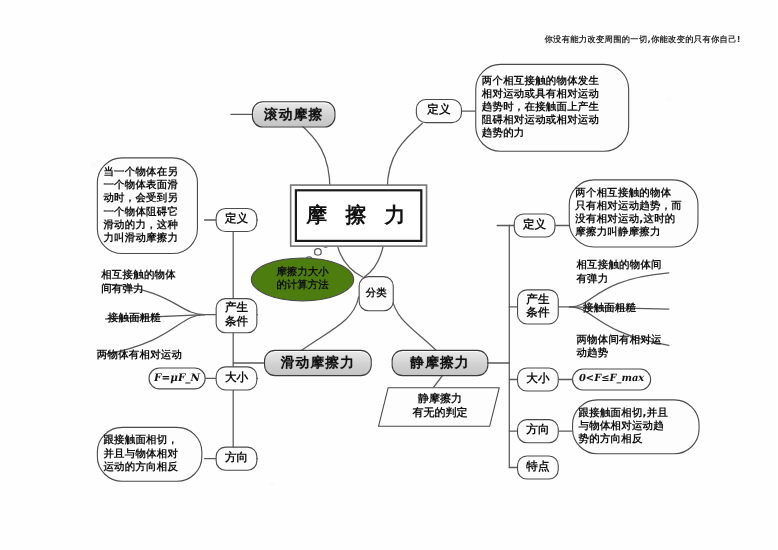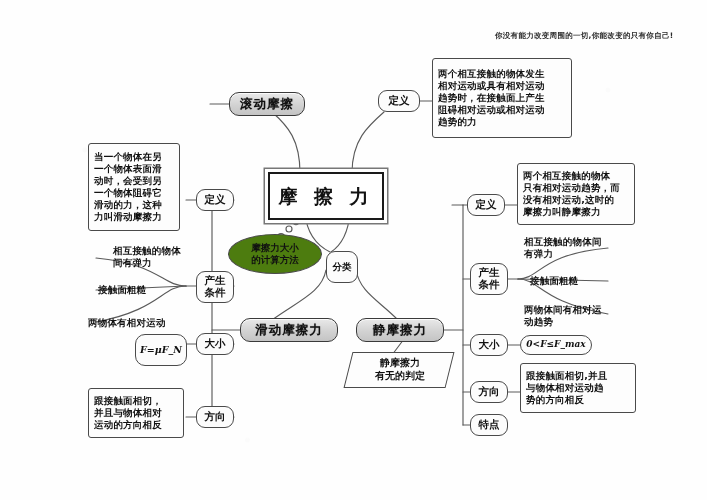--- a/index.html
+++ b/index.html
@@ -41,21 +41,21 @@
     align-items: center;
     justify-content: center;
     text-align: center;
     color: #111;
     line-height: 1.28;
     white-space: pre-line;
   }
   
   .bubble {
     border: 1.3px solid #4a4a4a;
-    border-radius: 3px;
+    border-radius: 23px;
     background: #fdfdfd;
     font-size: 9.5px;
     padding: 14px 5px;
     text-align: left;
     justify-content: flex-start;
     font-weight: 700;
     letter-spacing: .2px;
   }
   .pill {
     border: 1.3px solid #4a4a4a;
@@ -215,27 +215,27 @@
   <div class="node pill" style="left:196px; top:189px; width:38px; height:22px;">定义</div>
   <div class="node bubble" style="left:88px; top:143px; width:92px; height:88px;">当一个物体在另
 一个物体表面滑
 动时，会受到另
 一个物体阻碍它
 滑动的力，这种
 力叫滑动摩擦力</div>
 
   <div class="node pill" style="left:196px; top:271px; width:38px; height:32px; line-height:1.1;">产生
 条件</div>
-  <div class="node plain" style="left:92px; top:243px; width:96px; height:28px;margin-left:21px;">相互接触的物体
+  <div class="node plain" style="left:92px; top:243px; width:96px; height:28px;">相互接触的物体
 间有弹力</div>
   <div class="node plain" style="left:98px; top:283px; width:90px; height:14px;">接触面粗糙</div>
   <div class="node plain" style="left:88px; top:316px; width:104px; height:14px;">两物体有相对运动</div>
 
   <div class="node pill" style="left:196px; top:333px; width:38px; height:22px;">大小</div>
-  <div class="node formula" style="left:135px; top:334px; width:52px; height:32px;">F=μF_N</div>
+  <div class="node formula" style="left:135px; top:334px; width:52px; height:20px;">F=μF_N</div>
 
   <div class="node pill" style="left:196px; top:406px; width:38px; height:22px;">方向</div>
   <div class="node bubble" style="left:88px; top:388px; width:96px; height:50px;">跟接触面相切，
 并且与物体相对
 运动的方向相反</div>
 
   <div class="node greybox" style="left:356px; top:318px; width:88px; height:24px;">
     <span>静摩擦力</span>
   </div>
 

